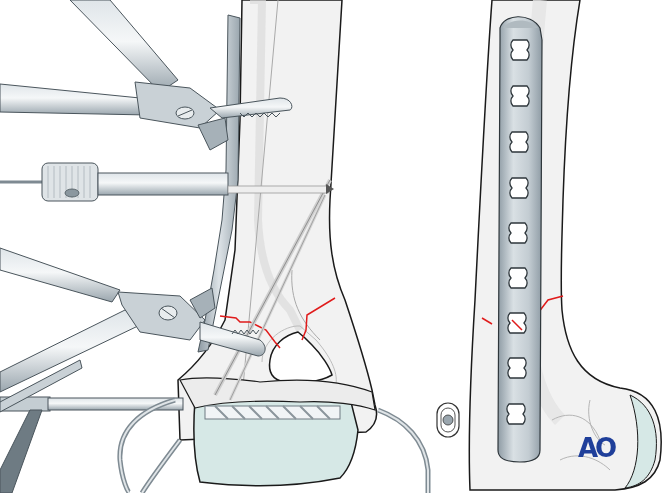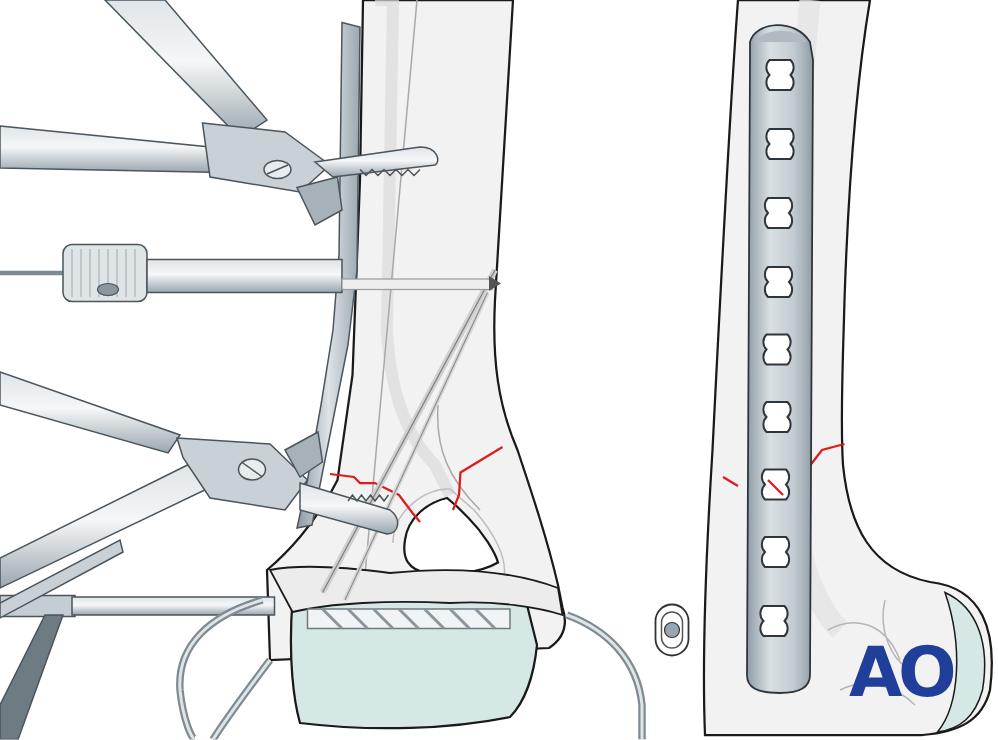--- a/index.html
+++ b/index.html
@@ -1,19 +1,19 @@
 <!DOCTYPE html>
 <html><head>
   <meta charset="utf-8">
   <style>
     html, body { margin: 0; padding: 0; background: #ffffff; }
     body { width: 665px; height: 493px; overflow: hidden; position: relative; font-family: "Liberation Sans", sans-serif; }
     #canvas { position: absolute; left: 0; top: 0; width: 665px; height: 493px; }
     .logo-text { position: absolute; left: 566px; top: 428px; width: 60px; height: 40px;
-      font-family: "DejaVu Sans", sans-serif; font-weight: bold; font-size: 46px; letter-spacing: -3px;
+      font-family: "DejaVu Sans", sans-serif; font-weight: bold; font-size: 26px; letter-spacing: -3px;
       line-height: 40px; text-align: center; pointer-events: none; }
   </style>
 </head>
 <body>
 
 <svg id="canvas" viewBox="0 0 665 493" xmlns="http://www.w3.org/2000/svg">
   <defs>
     <linearGradient id="metal" x1="0" y1="0" x2="0" y2="1">
       <stop offset="0" stop-color="#dfe5e9"></stop>
       <stop offset="0.45" stop-color="#f5f7f8"></stop>

